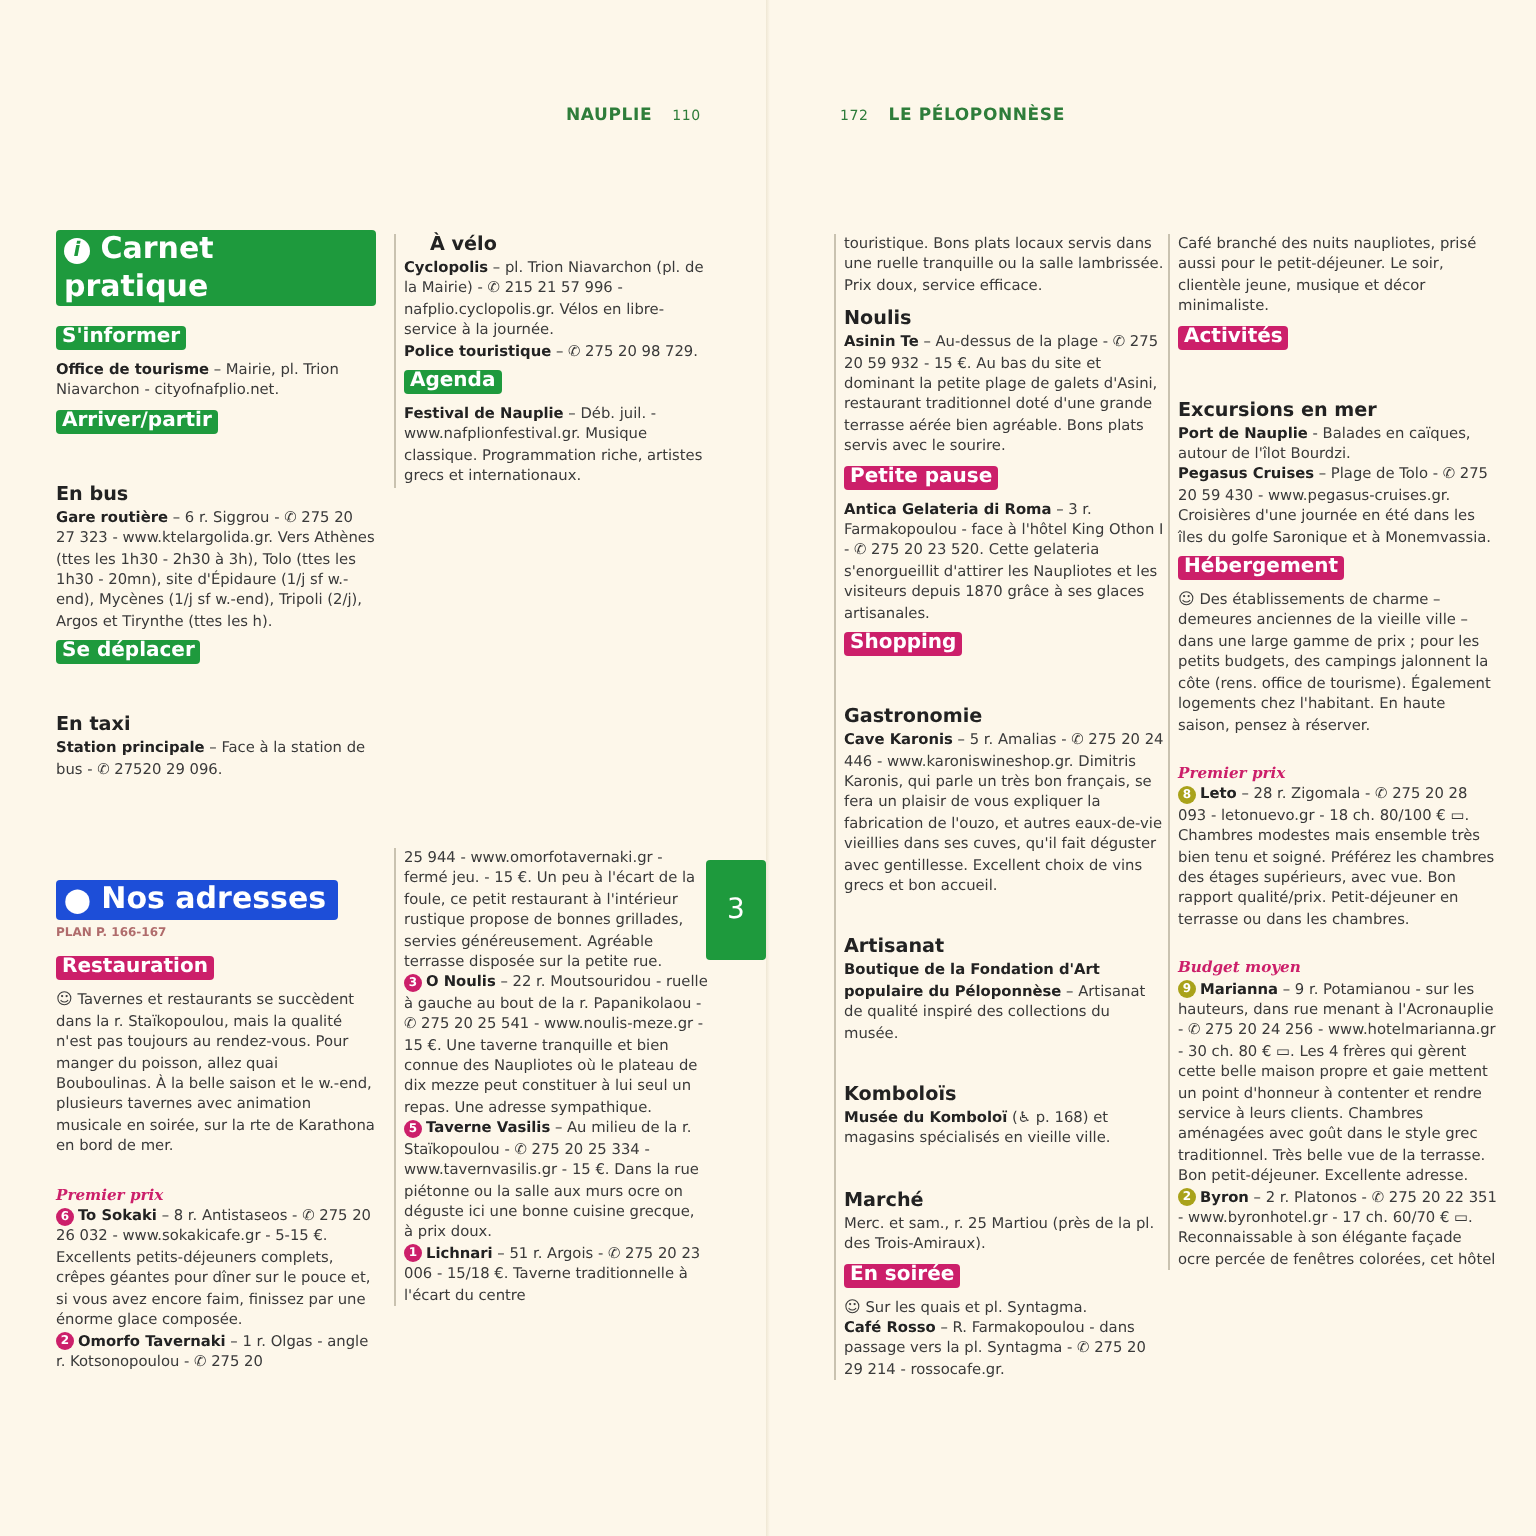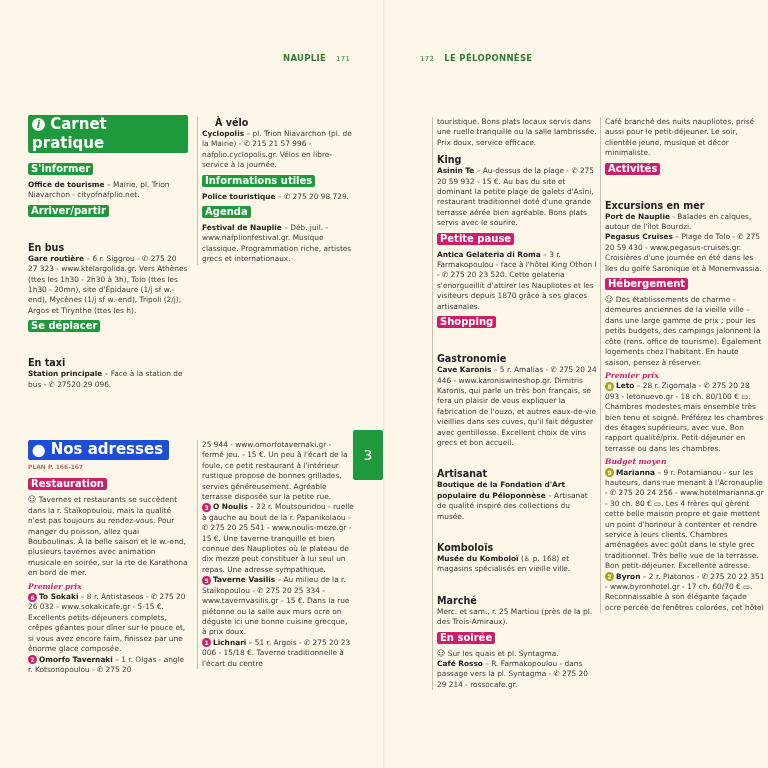--- a/index.html
+++ b/index.html
@@ -15,111 +15,110 @@
   .big-title { display:inline-block; color:#fff; font-weight:bold; font-size:15px; line-height:19px; padding:0 6px 0 4px; border-radius:2px; margin-bottom:6px; }
   .big-title.green { background:#1e9a3d; }
   .big-title.pink { background:#1d4ed8; }
   .tag { display:inline-block; color:#fff; font-weight:bold; font-size:10px; line-height:12px; padding:0 3px; border-radius:2px; margin:4px 0 5px 0; }
   .tag.green { background:#1e9a3d; }
   .tag.pink { background:#cc1f6a; }
   .sub { font-weight:bold; font-size:9.6px; line-height:12px; color:#222; margin-top:20px; }
   .b { font-weight:bold; color:#222; }
   .i { }
   .p { margin:0; }
-  .price-cat { font-family:"DejaVu Serif", serif; font-style:italic; font-weight:bold; color:#cc1f6a; font-size:7.6px; margin-top:3px; }
+  .price-cat { font-family:"DejaVu Serif", serif; font-style:italic; font-weight:bold; color:#cc1f6a; font-size:7.6px; margin-top:14px; }
   .num-badge { display:inline-block; width:9px; height:9px; border-radius:50%; color:#fff; font-size:6px; line-height:9px; text-align:center; font-weight:bold; vertical-align:middle; margin-right:2px; }
   .num-badge.pink { background:#cc1f6a; }
   .num-badge.olive { background:#a9a21a; }
   .plan-ref { font-size:6px; font-weight:bold; color:#b06c6c; margin:0 0 2px 0; }
   .chapter-tab { position:absolute; left:353px; top:430px; width:30px; height:50px; background:#1e9a3d; color:#fff; font-size:14px; text-align:center; line-height:50px; border-radius:2px; }
   .icon-inline { display:inline-block; font-size:8px; }
 </style>
 </head>
 <body>
 
 <div class="gutter"></div>
 
 <div class="page left-page">
   <div class="running-head" style="left:283px;">
-    <span>NAUPLIE</span><span class="num">171</span>
+    <span>NAUPLIE</span><span class="num">110</span>
   </div>
 
   <div class="col" style="left:28px; top:115px; width:160px;">
     <div class="big-title green">
       <span style="display:inline-block;width:13px;height:13px;border-radius:50%;background:#fff;color:#1e9a3d;font-size:10px;line-height:13px;text-align:center;font-style:italic;vertical-align:1px;">i</span>
       <span>Carnet pratique</span>
     </div>
     <div><span class="tag green">S'informer</span></div>
     <p class="p"><span class="b">Office de tourisme</span><span class="i"> – Mairie, pl. Trion Niavarchon - cityofnafplio.net.</span></p>
     <div><span class="tag green">Arriver/partir</span></div>
     <div class="sub">En bus</div>
     <p class="p"><span class="b">Gare routière</span><span class="i"> – 6 r. Siggrou - ✆ 275 20 27 323 - www.ktelargolida.gr.</span><span> Vers Athènes (ttes les 1h30 - 2h30 à 3h), Tolo (ttes les 1h30 - 20mn), site d'Épidaure (1/j sf w.-end), Mycènes (1/j sf w.-end), Tripoli (2/j), Argos et Tirynthe (ttes les h).</span></p>
     <div><span class="tag green">Se déplacer</span></div>
     <div class="sub">En taxi</div>
     <p class="p"><span class="b">Station principale</span><span class="i"> – Face à la station de bus - ✆ 27520 29 096.</span></p>
   </div>
 
   <div class="col bordered" style="left:197px; top:117px; width:152px;">
     <div class="sub" style="margin-top:0;margin-left:13px;">À vélo</div>
     <p class="p"><span class="b">Cyclopolis</span><span class="i"> – pl. Trion Niavarchon (pl. de la Mairie) - ✆ 215 21 57 996 - nafplio.cyclopolis.gr.</span><span> Vélos en libre-service à la journée.</span></p>
-    <div><span class="tag green">Informations utiles</span></div>
     <p class="p"><span class="b">Police touristique</span><span class="i"> – ✆ 275 20 98 729.</span></p>
     <div><span class="tag green">Agenda</span></div>
     <p class="p"><span class="b">Festival de Nauplie</span><span class="i"> – Déb. juil. - www.nafplionfestival.gr.</span><span> Musique classique. Programmation riche, artistes grecs et internationaux.</span></p>
   </div>
 
   <div class="col" style="left:28px; top:440px; width:160px;">
     <div class="big-title pink" style="margin-bottom:2px;">
       <span style="font-size:12px;">⬤</span>
       <span>Nos adresses</span>
     </div>
     <div class="plan-ref">PLAN P. 166-167</div>
     <div><span class="tag pink">Restauration</span></div>
     <p class="p"><span class="icon-inline">☺</span><span> Tavernes et restaurants se succèdent dans la r. Staïkopoulou, mais la qualité n'est pas toujours au rendez-vous. Pour manger du poisson, allez quai Bouboulinas. À la belle saison et le w.-end, plusieurs tavernes avec animation musicale en soirée, sur la rte de Karathona en bord de mer.</span></p>
     <div class="price-cat">Premier prix</div>
     <p class="p"><span class="num-badge pink">6</span><span class="b">To Sokaki</span><span class="i"> – 8 r. Antistaseos - ✆ 275 20 26 032 - www.sokakicafe.gr - 5-15 €.</span><span> Excellents petits-déjeuners complets, crêpes géantes pour dîner sur le pouce et, si vous avez encore faim, finissez par une énorme glace composée.</span></p>
     <p class="p"><span class="num-badge pink">2</span><span class="b">Omorfo Tavernaki</span><span class="i">&nbsp;– 1 r. Olgas - angle r. Kotsonopoulou - ✆ 275 20</span></p>
   </div>
 
-  <div class="col bordered" style="left:197px; top:440px; width:152px;">
+  <div class="col bordered" style="left:197px; top:424px; width:152px;">
     <p class="p"><span class="i">25 944 - www.omorfotavernaki.gr - fermé jeu. - 15 €.</span><span> Un peu à l'écart de la foule, ce petit restaurant à l'intérieur rustique propose de bonnes grillades, servies généreusement. Agréable terrasse disposée sur la petite rue.</span></p>
     <p class="p"><span class="num-badge pink">3</span><span class="b">O Noulis</span><span class="i"> – 22 r. Moutsouridou - ruelle à gauche au bout de la r. Papanikolaou - ✆ 275 20 25 541 - www.noulis-meze.gr - 15 €.</span><span> Une taverne tranquille et bien connue des Naupliotes où le plateau de dix mezze peut constituer à lui seul un repas. Une adresse sympathique.</span></p>
     <p class="p"><span class="num-badge pink">5</span><span class="b">Taverne Vasilis</span><span class="i"> – Au milieu de la r. Staïkopoulou - ✆ 275 20 25 334 - www.tavernvasilis.gr - 15 €.</span><span> Dans la rue piétonne ou la salle aux murs ocre on déguste ici une bonne cuisine grecque, à prix doux.</span></p>
     <p class="p"><span class="num-badge pink">1</span><span class="b">Lichnari</span><span class="i"> – 51 r. Argois - ✆ 275 20 23 006 - 15/18 €.</span><span> Taverne traditionnelle à l'écart du centre</span></p>
   </div>
 
   <div class="chapter-tab">3</div>
 </div>
 
 <div class="page right-page">
   <div class="running-head" style="left:36px;">
     <span class="num" style="margin-left:0;text-align:center;">172</span><span>LE PÉLOPONNÈSE</span>
   </div>
 
-  <div class="col bordered" style="left:48px; top:117px; width:160px;">
+  <div class="col bordered" style="left:33px; top:117px; width:160px;">
     <p class="p">touristique. Bons plats locaux servis dans une ruelle tranquille ou la salle lambrissée. Prix doux, service efficace.</p>
-    <div class="sub" style="margin-top:6px;">King</div>
+    <div class="sub" style="margin-top:6px;">Noulis</div>
     <p class="p"><span class="b">Asinin Te</span><span class="i"> – Au-dessus de la plage - ✆ 275 20 59 932 - 15 €.</span><span> Au bas du site et dominant la petite plage de galets d'Asini, restaurant traditionnel doté d'une grande terrasse aérée bien agréable. Bons plats servis avec le sourire.</span></p>
     <div><span class="tag pink">Petite pause</span></div>
     <p class="p"><span class="b">Antica Gelateria di Roma</span><span class="i"> – 3 r. Farmakopoulou - face à l'hôtel King Othon I - ✆ 275 20 23 520.</span><span> Cette gelateria s'enorgueillit d'attirer les Naupliotes et les visiteurs depuis 1870 grâce à ses glaces artisanales.</span></p>
     <div><span class="tag pink">Shopping</span></div>
     <div class="sub">Gastronomie</div>
     <p class="p"><span class="b">Cave Karonis</span><span class="i"> – 5 r. Amalias - ✆ 275 20 24 446 - www.karoniswineshop.gr.</span><span> Dimitris Karonis, qui parle un très bon français, se fera un plaisir de vous expliquer la fabrication de l'ouzo, et autres eaux-de-vie vieillies dans ses cuves, qu'il fait déguster avec gentillesse. Excellent choix de vins grecs et bon accueil.</span></p>
     <div class="sub">Artisanat</div>
     <p class="p"><span class="b">Boutique de la Fondation d'Art populaire du Péloponnèse</span><span> – Artisanat de qualité inspiré des collections du musée.</span></p>
     <div class="sub">Komboloïs</div>
     <p class="p"><span class="b">Musée du Komboloï</span><span class="i"> (♿ p. 168)</span><span> et magasins spécialisés en vieille ville.</span></p>
     <div class="sub">Marché</div>
     <p class="p i">Merc. et sam., r. 25 Martiou (près de la pl. des Trois-Amiraux).</p>
     <div><span class="tag pink">En soirée</span></div>
     <p class="p"><span class="icon-inline">☺</span><span> Sur les quais et pl. Syntagma.</span></p>
     <p class="p"><span class="b">Café Rosso</span><span class="i"> – R. Farmakopoulou - dans passage vers la pl. Syntagma - ✆ 275 20 29 214 - rossocafe.gr.</span></p>
   </div>
 
-  <div class="col bordered" style="left:216px; top:117px; width:160px;">
+  <div class="col bordered" style="left:200px; top:117px; width:160px;">
     <p class="p">Café branché des nuits naupliotes, prisé aussi pour le petit-déjeuner. Le soir, clientèle jeune, musique et décor minimaliste.</p>
     <div><span class="tag pink">Activités</span></div>
     <div class="sub">Excursions en mer</div>
     <p class="p"><span class="b">Port de Nauplie</span><span> - Balades en caïques, autour de l'îlot Bourdzi.</span></p>
     <p class="p"><span class="b">Pegasus Cruises</span><span class="i"> – Plage de Tolo - ✆ 275 20 59 430 - www.pegasus-cruises.gr.</span><span> Croisières d'une journée en été dans les îles du golfe Saronique et à Monemvassia.</span></p>
     <div><span class="tag pink">Hébergement</span></div>
     <p class="p"><span class="icon-inline">☺</span><span> Des établissements de charme – demeures anciennes de la vieille ville – dans une large gamme de prix ; pour les petits budgets, des campings jalonnent la côte </span><span class="i">(rens. office de tourisme).</span><span> Également logements chez l'habitant. En haute saison, pensez à réserver.</span></p>
     <div class="price-cat">Premier prix</div>
     <p class="p"><span class="num-badge olive">8</span><span class="b">Leto</span><span class="i"> – 28 r. Zigomala - ✆ 275 20 28 093 - letonuevo.gr - 18 ch. 80/100 € ▭.</span><span> Chambres modestes mais ensemble très bien tenu et soigné. Préférez les chambres des étages supérieurs, avec vue. Bon rapport qualité/prix. Petit-déjeuner en terrasse ou dans les chambres.</span></p>
     <div class="price-cat">Budget moyen</div>

